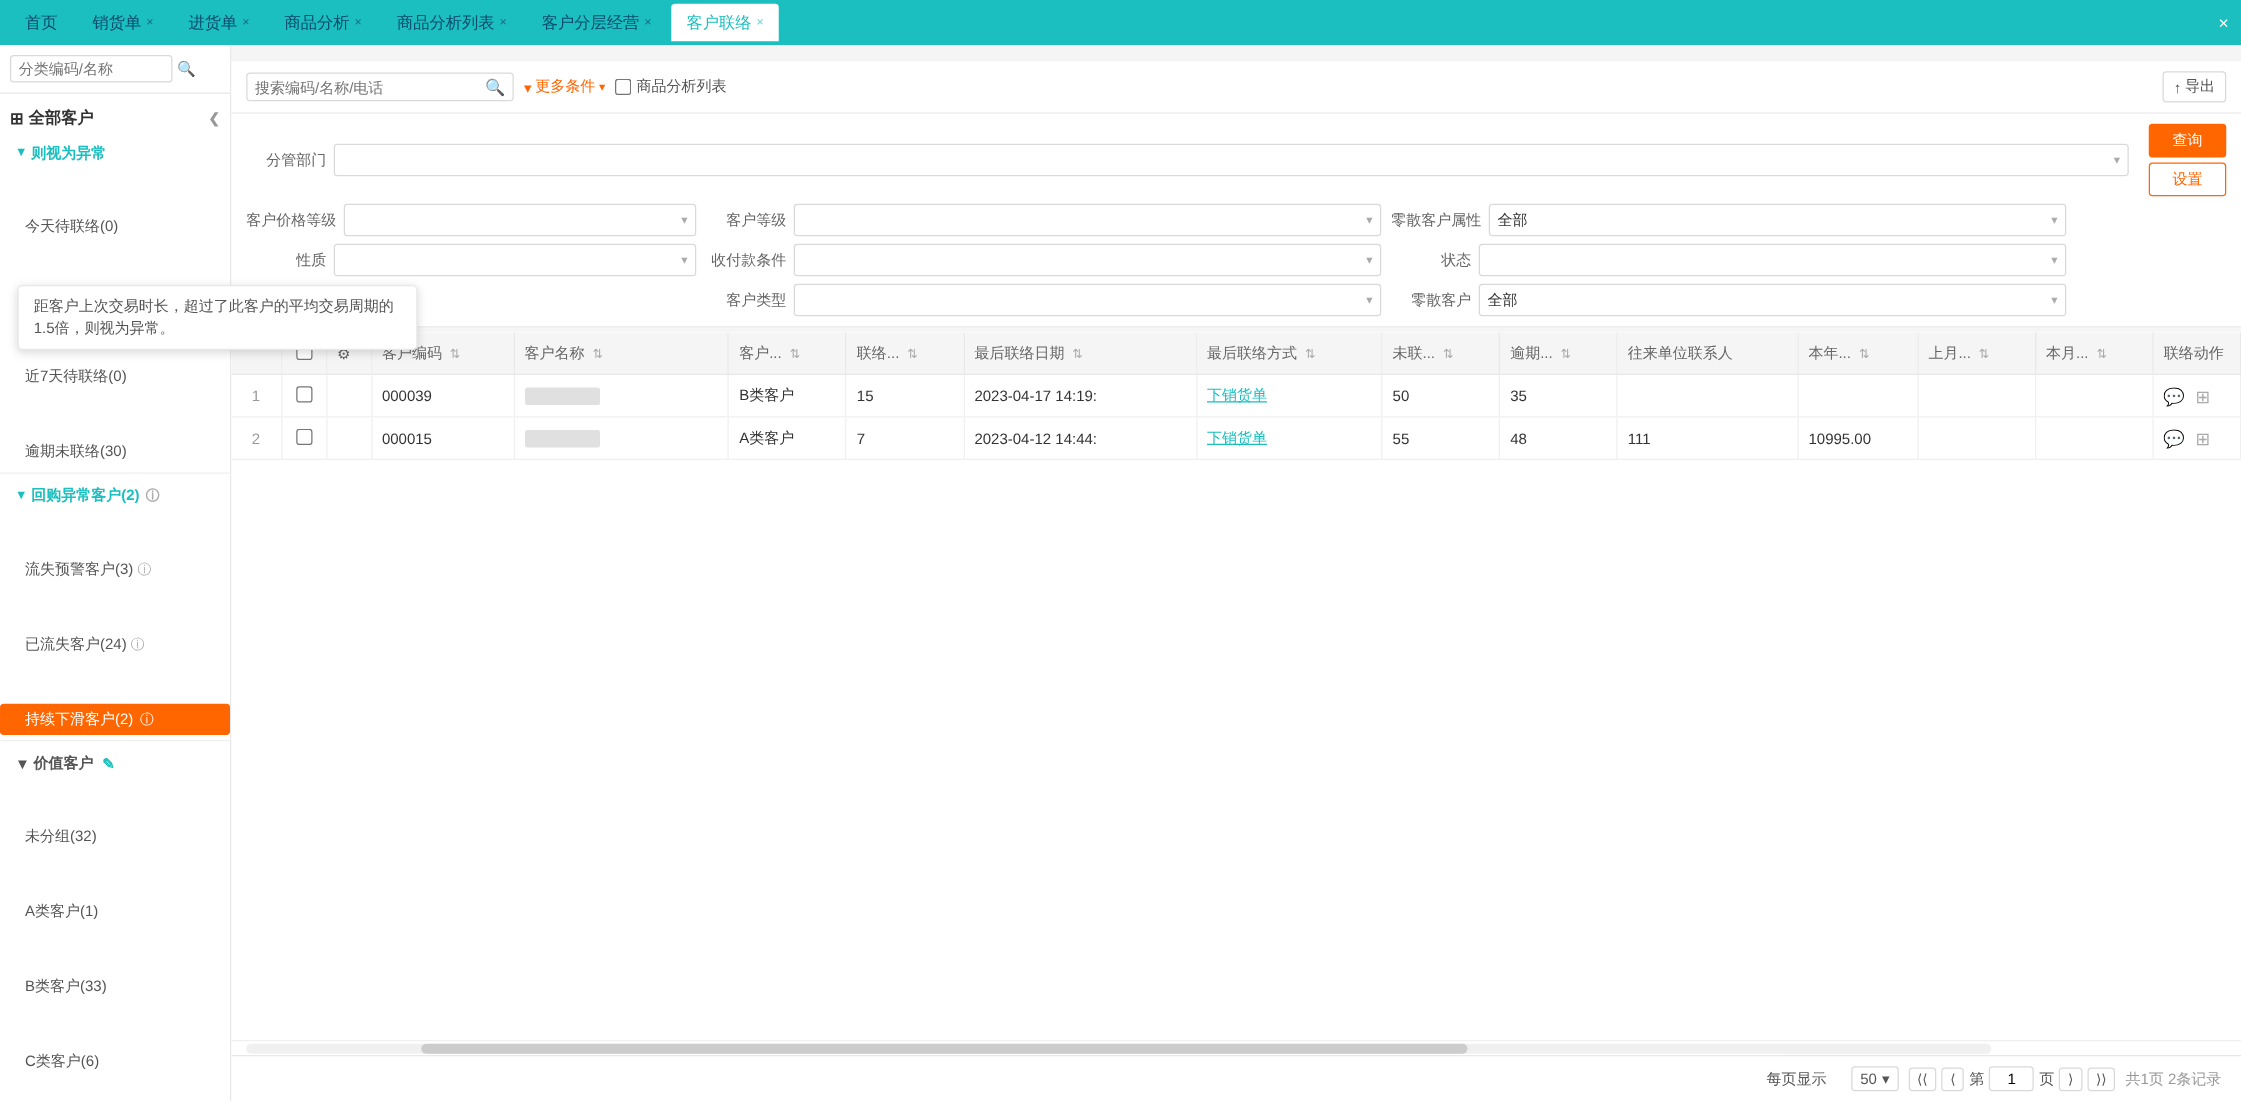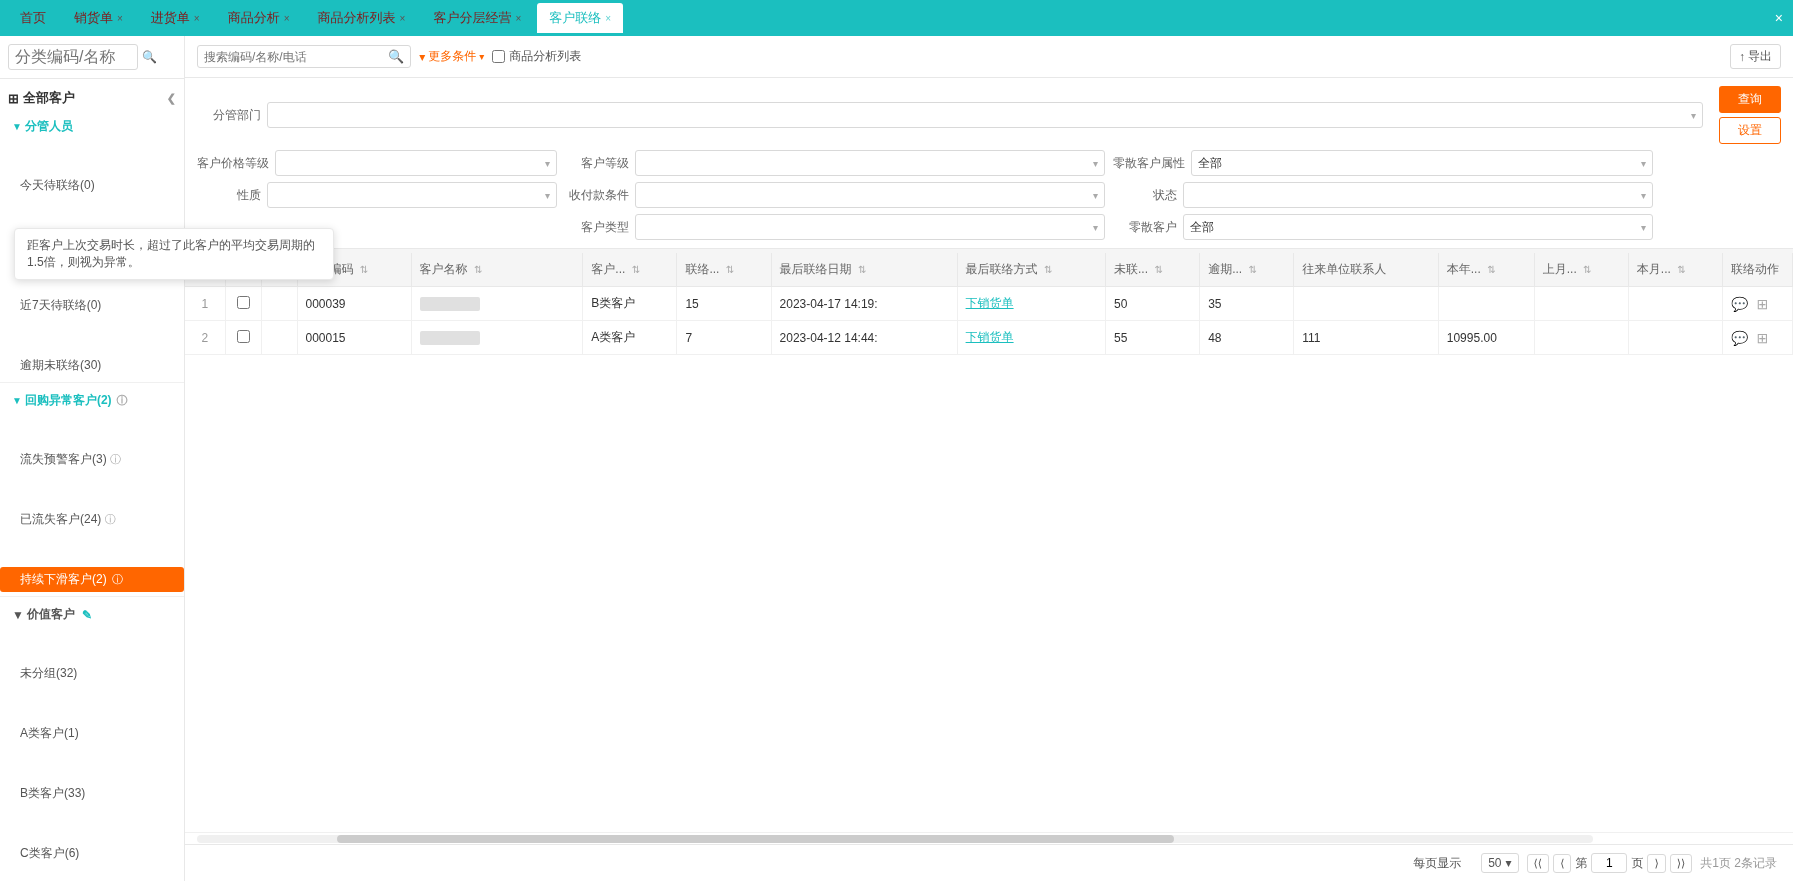--- a/index.html
+++ b/index.html
@@ -9,21 +9,21 @@
     .top-nav {
       background: #1bbfbf;
       height: 36px;
       display: flex;
       align-items: center;
       padding: 0 8px;
       gap: 4px;
       position: relative;
     }
     .nav-tab {
-      color: #7f1d1d;
+      color: #0c4a6e;
       padding: 6px 12px;
       cursor: pointer;
       font-size: 13px;
       white-space: nowrap;
       border-radius: 3px 3px 0 0;
       display: flex;
       align-items: center;
       gap: 4px;
     }
     .nav-tab.active { background: #fff; color: #1bbfbf; }
@@ -50,21 +50,21 @@
       padding: 8px;
       border-bottom: 1px solid #e8e8e8;
       display: flex;
       align-items: center;
       gap: 4px;
     }
     .sidebar-search input {
       border: 1px solid #d9d9d9;
       border-radius: 3px;
       padding: 3px 6px;
-      font-size: 16px;
+      font-size: 12px;
       width: 130px;
       outline: none;
     }
     .sidebar-search .search-icon { color: #999; cursor: pointer; }
 
     .sidebar-content { flex: 1; overflow-y: auto; padding: 4px 0; }
 
     .sidebar-header {
       display: flex;
       align-items: center;
@@ -111,20 +111,21 @@
     }
     .sidebar-section-2 .edit-icon { color: #1bbfbf; cursor: pointer; }
 
     
     .content-area {
       flex: 1;
       display: flex;
       flex-direction: column;
       overflow: hidden;
       background: #f5f5f5;
+      margin-top: 13px;
     }
 
     
     .toolbar {
       background: #fff;
       padding: 8px 12px;
       border-bottom: 1px solid #e8e8e8;
       display: flex;
       align-items: center;
       gap: 8px;
@@ -451,21 +452,21 @@
     </div>
     <div class="sidebar-content">
       <div class="sidebar-header">
         <span class="icon">⊞</span>
         <span>全部客户</span>
         <span class="collapse-btn">❮</span>
       </div>
 
       <div class="sidebar-section-title">
         <span class="arrow">▼</span>
-        <span>分管人员</span>
+        <span>则视为异常</span>
       </div>
       <div class="sidebar-item">
         <span>今天待联络(0)</span>
       </div>
       <div class="sidebar-item">
         <span>明天待联络(1)</span>
       </div>
       <div class="sidebar-item">
         <span>近7天待联络(0)</span>
       </div>

